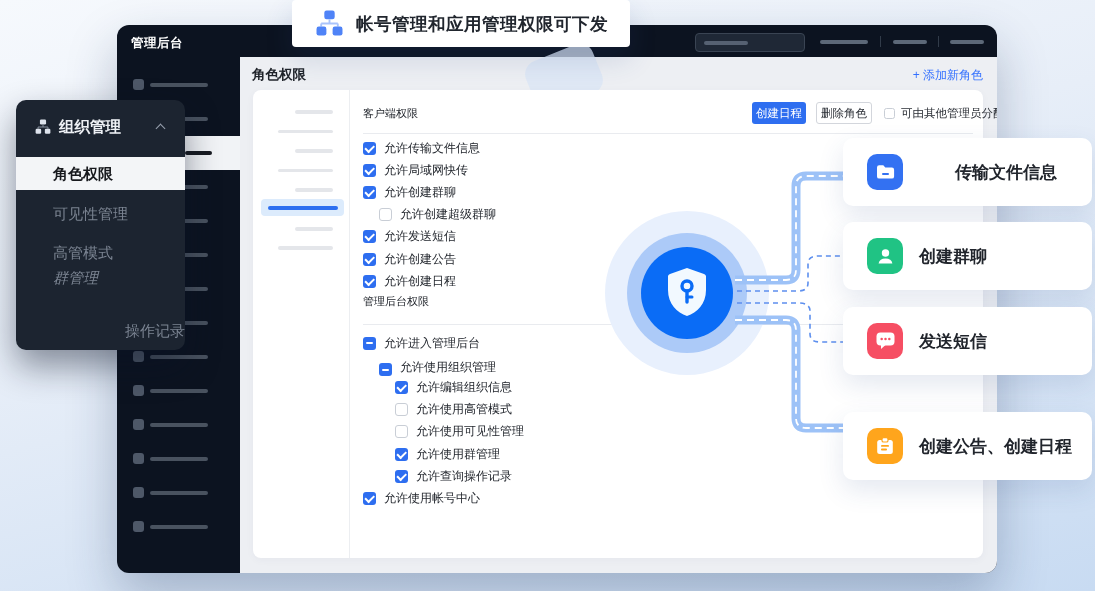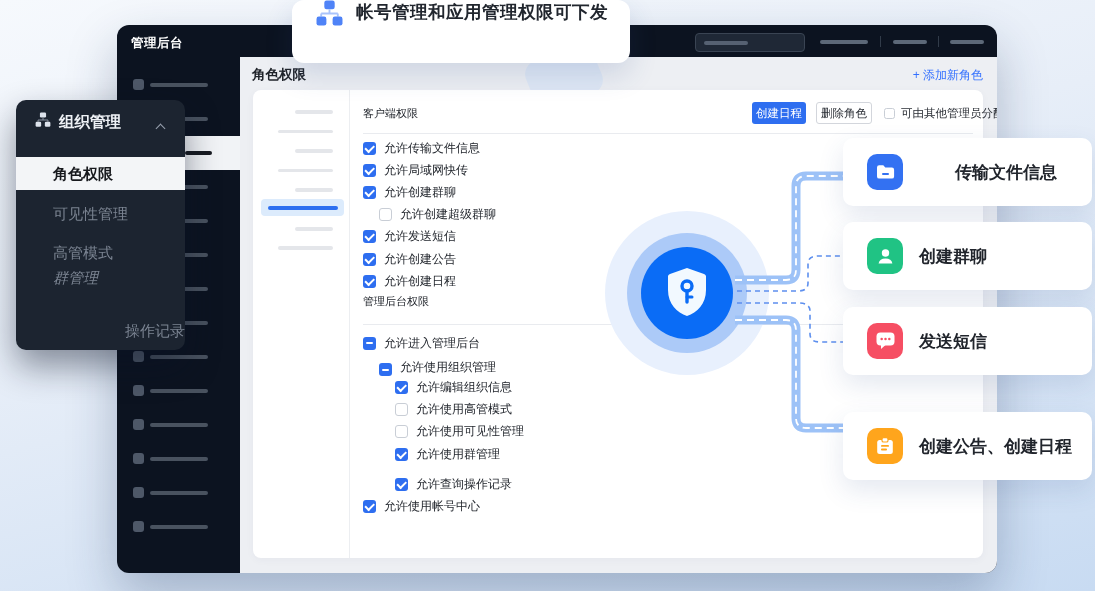--- a/index.html
+++ b/index.html
@@ -55,28 +55,28 @@
   .cb-sm{width:11px;height:11px;border-radius:2.5px;background:#fff;border:1px solid #c9ced6;flex:none}
   
   .ring{position:absolute;border-radius:50%}
   .ring.outer{left:365px;top:154px;width:164px;height:164px;background:#e8f0fd}
   .ring.mid{left:387px;top:176px;width:120px;height:120px;background:#accaf8}
   .ring.inner{left:401px;top:190px;width:92px;height:92px;background:#0a6cf6}
   .shield{position:absolute;left:424px;top:209px}
   .connectors{position:absolute;left:0;top:0;width:757px;height:516px;pointer-events:none}
   
   .panel{position:absolute;left:16px;top:100px;width:169px;height:250px;background:#1c2430;border-radius:10px;box-shadow:0 16px 34px rgba(8,18,38,.45);z-index:30}
-  .panel-head{position:absolute;left:0;top:12px;width:169px;height:30px;display:flex;cursor:pointer}
+  .panel-head{position:absolute;left:0;top:12px;width:169px;height:30px;display:flex;align-items:center;cursor:pointer}
   .panel-head .txt{margin-left:8px;font-size:15.5px;font-weight:bold;color:#eef1f5}
   .panel-head svg{margin-left:19px}
   .chev{position:absolute;right:21px;top:13px;width:7px;height:7px;border-left:1.6px solid #98a1ae;border-top:1.6px solid #98a1ae;transform:rotate(45deg)}
   .panel-item{position:absolute;left:0;width:169px;height:33px;line-height:33px;padding-left:37px;font-size:15px;color:#7b8492;cursor:pointer}
   .panel-item.active{background:#f3f5f7;color:#17191d;font-weight:bold}
   
-  .banner{position:absolute;left:292px;top:0;width:338px;height:63px;background:#fff;border-radius:12px;box-shadow:0 12px 28px rgba(45,75,135,.16);z-index:40;display:flex;}
+  .banner{position:absolute;left:292px;top:0;width:338px;height:47px;background:#fff;border-radius:4px;box-shadow:0 12px 28px rgba(45,75,135,.16);z-index:40;display:flex;align-items:center}
   .banner svg{margin-left:24px}
   .banner .txt{margin-left:13px;font-size:17.5px;font-weight:bold;color:#21262e;letter-spacing:.5px}
   
   .callouts{position:absolute;left:843px;top:0;width:252px;height:591px;z-index:20}
   .co-card{position:absolute;left:0;width:249px;height:68px;background:#fff;border-radius:10px;box-shadow:0 10px 26px rgba(50,80,140,.13);display:flex;align-items:center}
   .co-icon{margin-left:24px;width:36px;height:36px;border-radius:10px;flex:none;display:flex;align-items:center;justify-content:center}
   .co-lbl{margin-left:16px;font-size:17px;font-weight:bold;color:#21252c;white-space:nowrap}
 </style>
 </head>
 <body>
@@ -234,21 +234,21 @@
               <span class="lbl">允许使用高管模式</span>
             </div>
             <div class="perm-row" style="padding-left: 32px;">
               <span class="cb unchecked"></span>
               <span class="lbl">允许使用可见性管理</span>
             </div>
             <div class="perm-row" style="padding-left: 32px;">
               <span class="cb checked"></span>
               <span class="lbl">允许使用群管理</span>
             </div>
-            <div class="perm-row" style="padding-left: 32px; margin-top: 8px;">
+            <div class="perm-row" style="padding-left: 32px;">
               <span class="cb checked"></span>
               <span class="lbl">允许查询操作记录</span>
             </div>
             <div class="perm-row">
               <span class="cb checked"></span>
               <span class="lbl">允许使用帐号中心</span>
             </div>
           </div>
       </div>
     </div>

